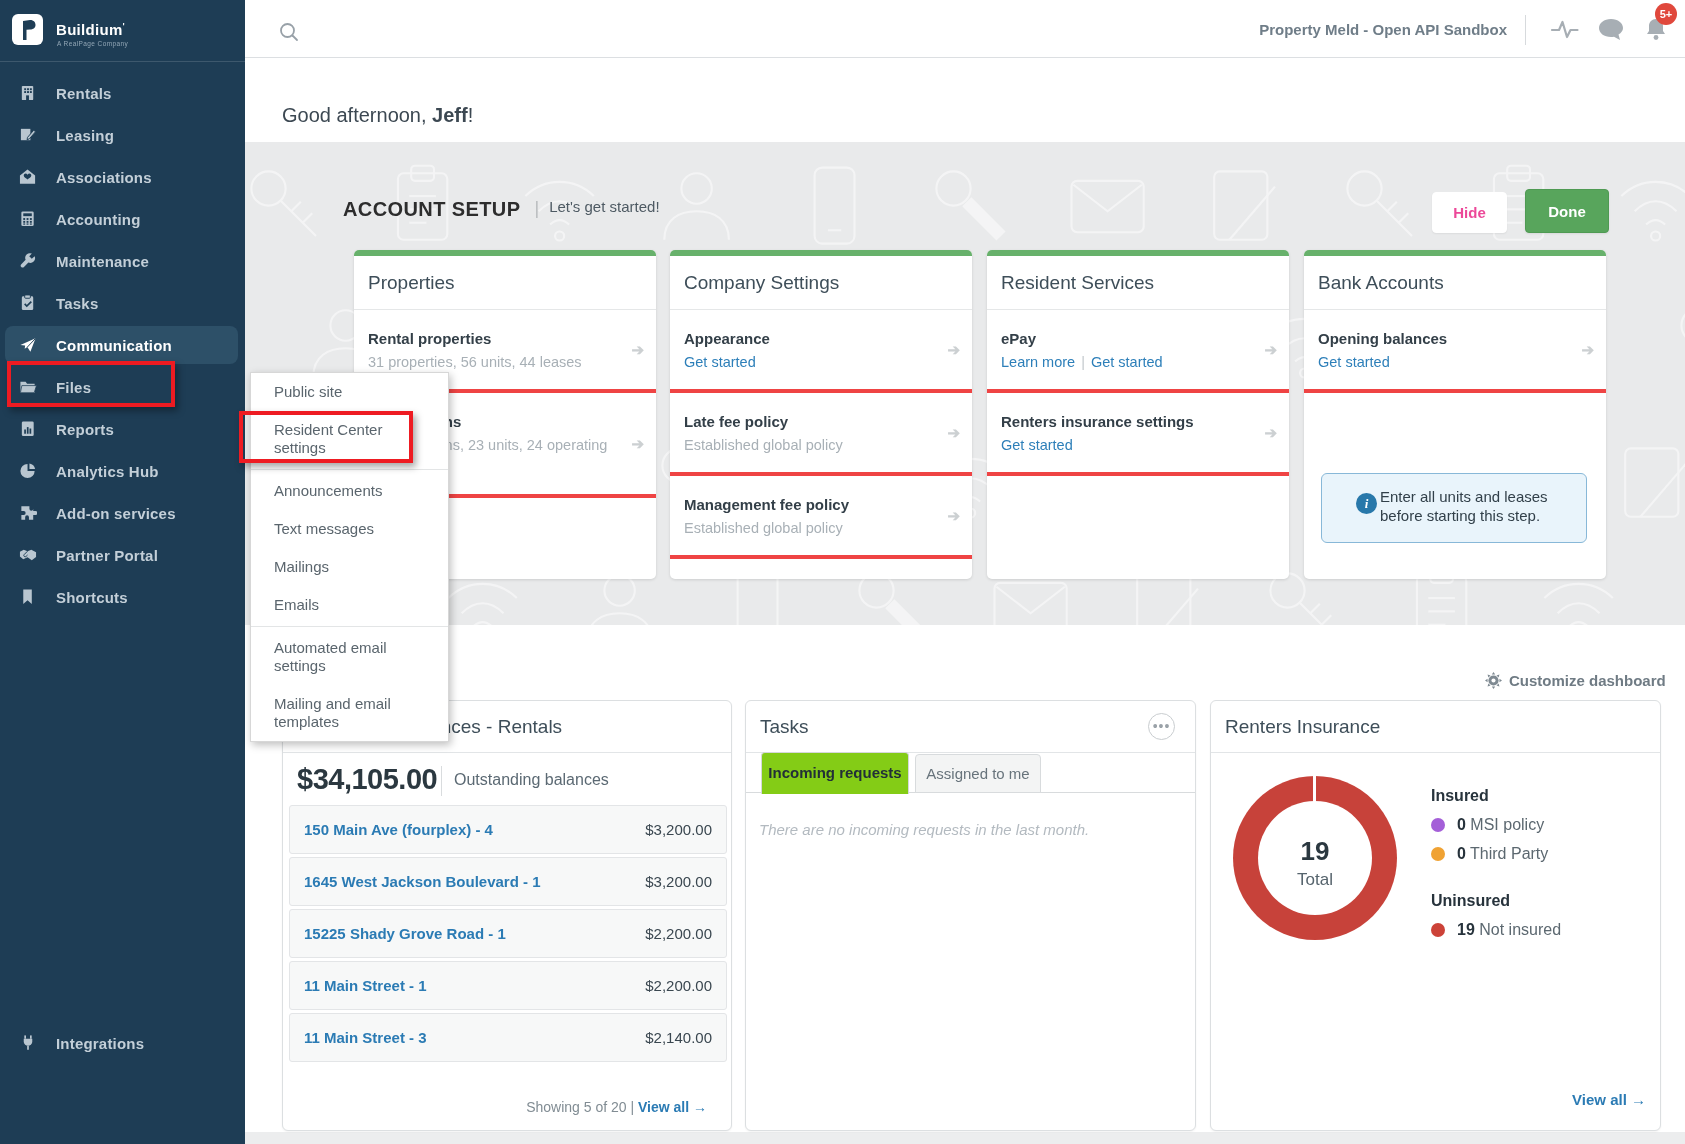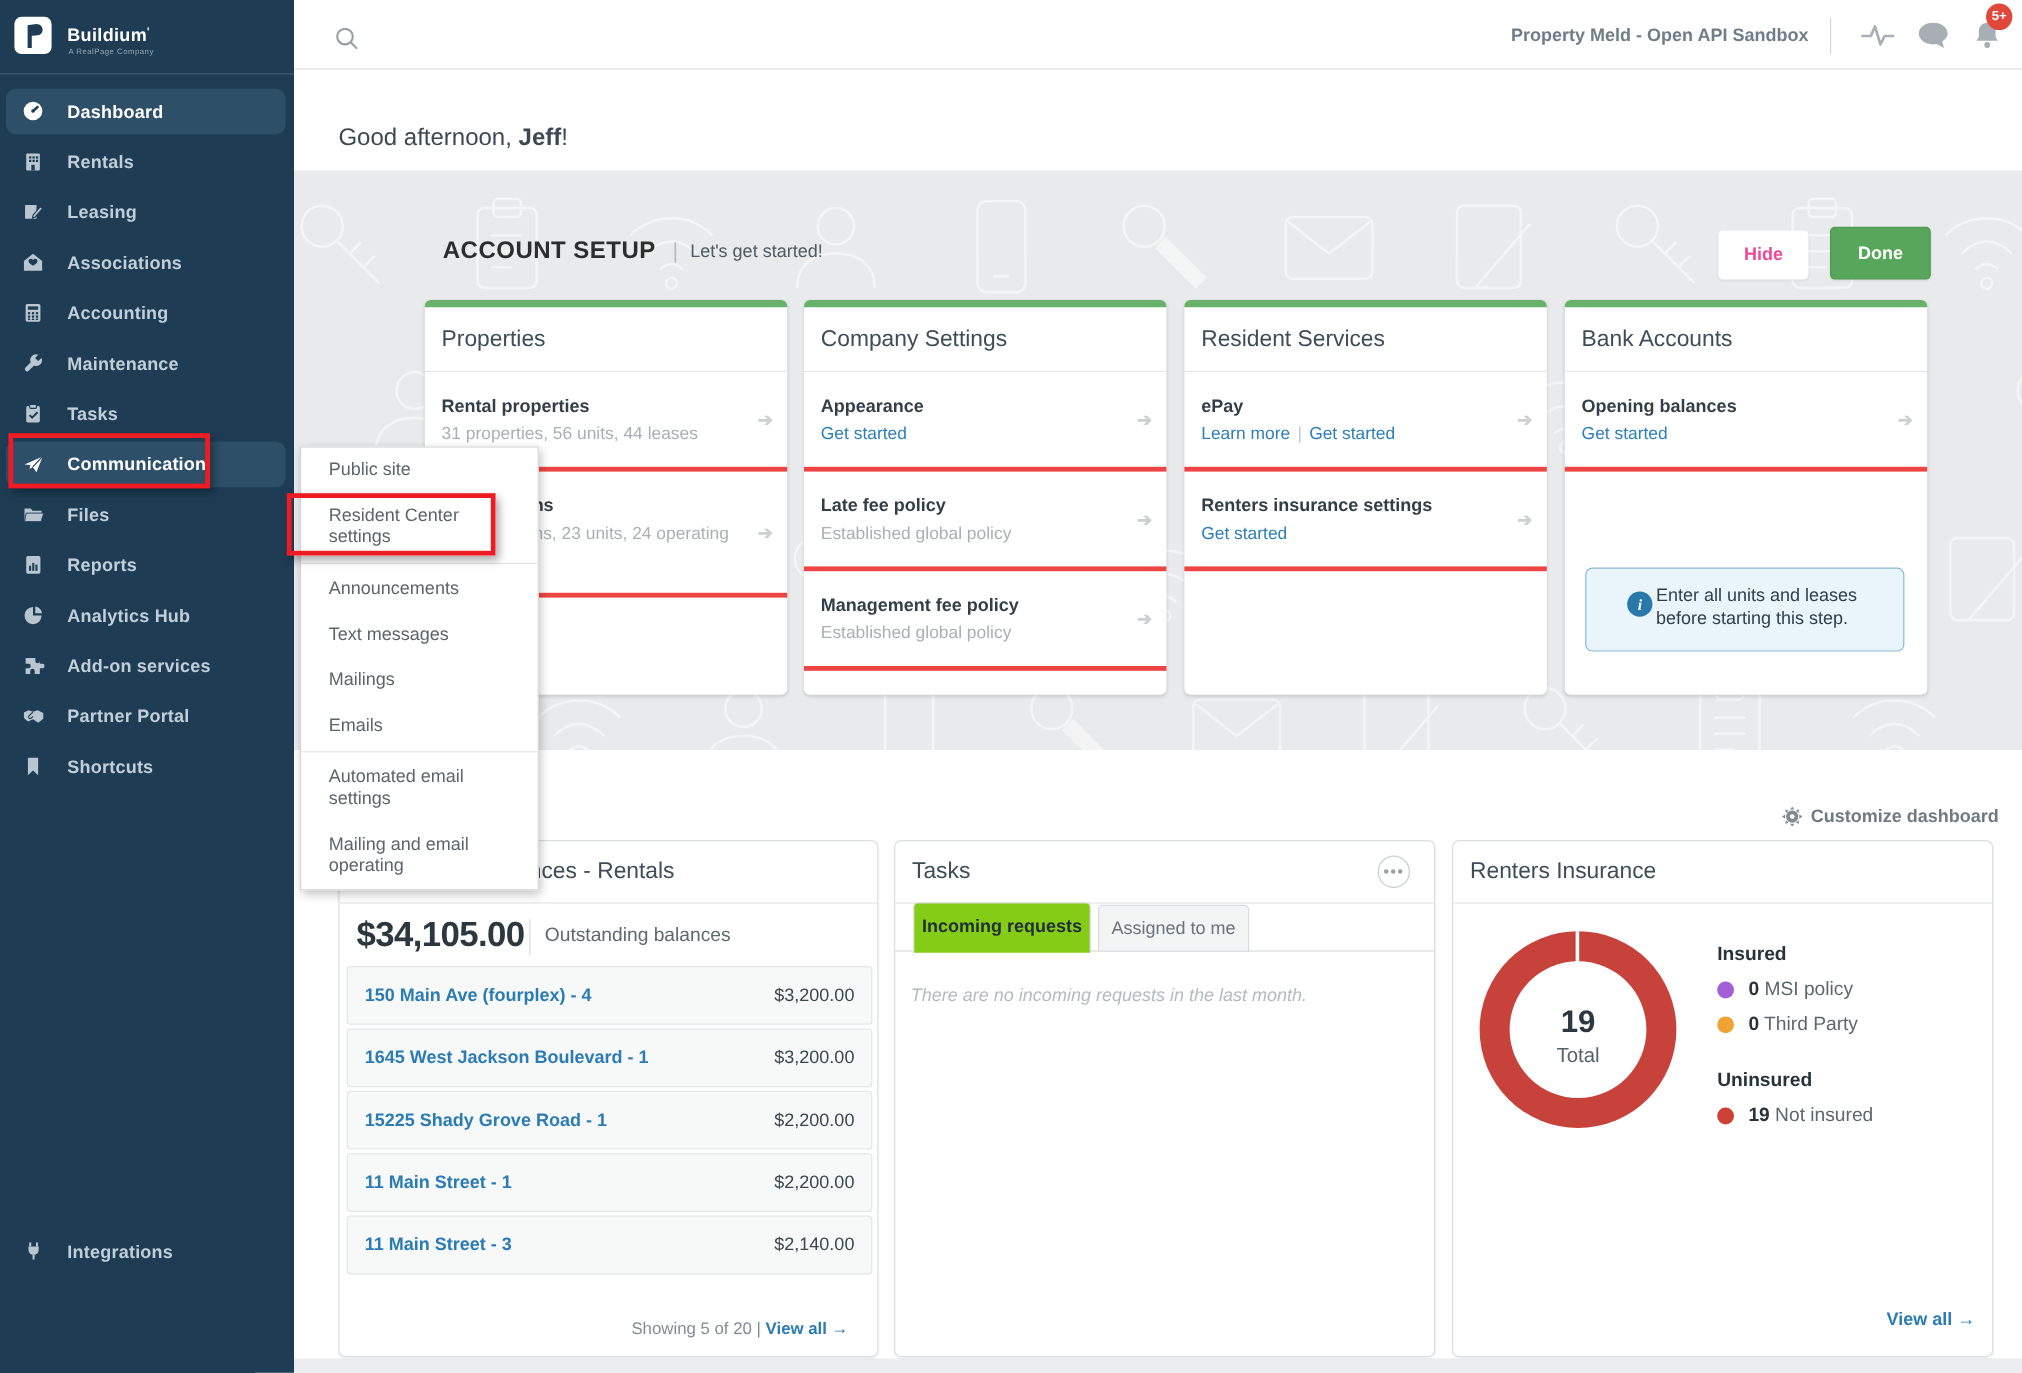--- a/index.html
+++ b/index.html
@@ -28,21 +28,21 @@
 #acctlabel{position:absolute;right:178px;top:21px;font-size:15px;font-weight:600;color:#6f7d88;white-space:nowrap}
 #tb-div{position:absolute;left:1280px;top:15px;width:1px;height:30px;background:#d7dadd}
 .tbicon{position:absolute;top:17px}
 #badge{position:absolute;left:1410px;top:3px;width:22px;height:22px;border-radius:50%;background:#e0483c;color:#fff;font-size:11px;font-weight:bold;text-align:center;line-height:22px;z-index:6}
 
 #greeting{position:absolute;left:282px;top:104px;font-size:20px;color:#3c4852;z-index:4}
 #greeting b{font-weight:bold}
 
 #band{position:absolute;left:245px;top:142px;width:1440px;height:483px;background:#e9eaeb;overflow:hidden}
 #wm{position:absolute;left:0;top:0;z-index:0}
-#bandhead{position:absolute;left:124px;top:56px;z-index:2;display:flex;align-items:center}
+#bandhead{position:absolute;left:98px;top:56px;z-index:2;display:flex;align-items:flex-start}
 #bandtitle{font-size:20px;font-weight:800;color:#2d2d2d;letter-spacing:.4px}
 #bandsep{color:#b9bcbe;font-size:18px;margin:0 10px 0 14px;font-weight:400}
 #bandsub{font-size:15px;color:#4e5a63}
 #hidebtn{position:absolute;left:1187px;top:50px;width:75px;height:41px;background:#fff;border:1px solid #fff;border-radius:4px;font-size:15px;font-weight:600;color:#ec4899;z-index:2;box-shadow:0 1px 2px rgba(0,0,0,.06)}
 #donebtn{position:absolute;left:1280px;top:47px;width:84px;height:44px;background:#58a55c;border:1px solid #4f9a53;border-radius:4px;font-size:15px;font-weight:bold;color:#fff;z-index:2;box-shadow:0 1px 2px rgba(0,0,0,.08)}
 .scard{position:absolute;top:108px;width:302px;height:329px;background:#fff;border-radius:5px;box-shadow:0 1px 3px rgba(0,0,0,.12);z-index:2}
 .scard .greenbar{height:6px;background:#67b16b;border-radius:5px 5px 0 0}
 .scard .stitle{height:54px;line-height:54px;padding-left:14px;font-size:19px;color:#3e4e59;border-bottom:1px solid #e5e7e8}
 .srow{position:relative;padding:17px 34px 16px 14px;border-bottom:4px solid #ef4444}
 .srow .rt{font-size:15px;font-weight:bold;color:#333f48;line-height:24px}
@@ -108,31 +108,20 @@
   <div id="logo">
     <div class="mark">
       <svg width="22" height="24" viewBox="0 0 22 24">
           <path d="M6 22 V3 L13 2 C17 2 18.5 4.5 18.5 7 C18.5 10 16 11.5 13 11.5 L9.5 11.8 L9.5 22 Z" fill="#1e3d55"></path>
         </svg>
     </div>
     <div class="lt"><span>Buildium</span><span style="font-size:9px;vertical-align:top">'</span></div>
     <div class="ls">A RealPage Company</div>
   </div>
   <div id="nav">
-      <div class="nitem active">
-        <div class="hl"></div>
-        <div class="ic">
-          <svg width="18" height="18" viewBox="0 0 19 19">
-            <circle cx="9" cy="9" r="8.2" fill="#ffffff"></circle>
-            <line x1="9" y1="9" x2="13" y2="5.5" stroke="#1e3d55" stroke-width="2.2" stroke-linecap="round"></line>
-            <circle cx="9" cy="9" r="1.6" fill="#1e3d55"></circle>
-          </svg>
-        </div>
-        <div class="lb">Dashboard</div>
-      </div>
       <div class="nitem">
         <div class="hl"></div>
         <div class="ic">
           <svg width="18" height="18" viewBox="0 0 19 19">
             <rect x="3" y="2" width="12" height="15" rx="1" fill="#b9c6d0"></rect>
             <rect x="5.5" y="4.5" width="2" height="2" fill="#1e3d55"></rect>
             <rect x="8.5" y="4.5" width="2" height="2" fill="#1e3d55"></rect>
             <rect x="11.5" y="4.5" width="2" height="2" fill="#1e3d55"></rect>
             <rect x="5.5" y="7.5" width="2" height="2" fill="#1e3d55"></rect>
             <rect x="8.5" y="7.5" width="2" height="2" fill="#1e3d55"></rect>
@@ -550,17 +539,17 @@
 <div id="menu">
     <div class="mitem">Public site</div>
     <div class="mitem">Resident Center settings</div>
     <hr class="msep">
     <div class="mitem">Announcements</div>
     <div class="mitem">Text messages</div>
     <div class="mitem">Mailings</div>
     <div class="mitem">Emails</div>
     <hr class="msep">
     <div class="mitem">Automated email settings</div>
-    <div class="mitem">Mailing and email operating</div>
+    <div class="mitem">Mailing and email templates</div>
   </div>
 
 <div id="redbox1" class="redbox"></div>
 <div id="redbox2" class="redbox"></div>
 
 </body></html>

